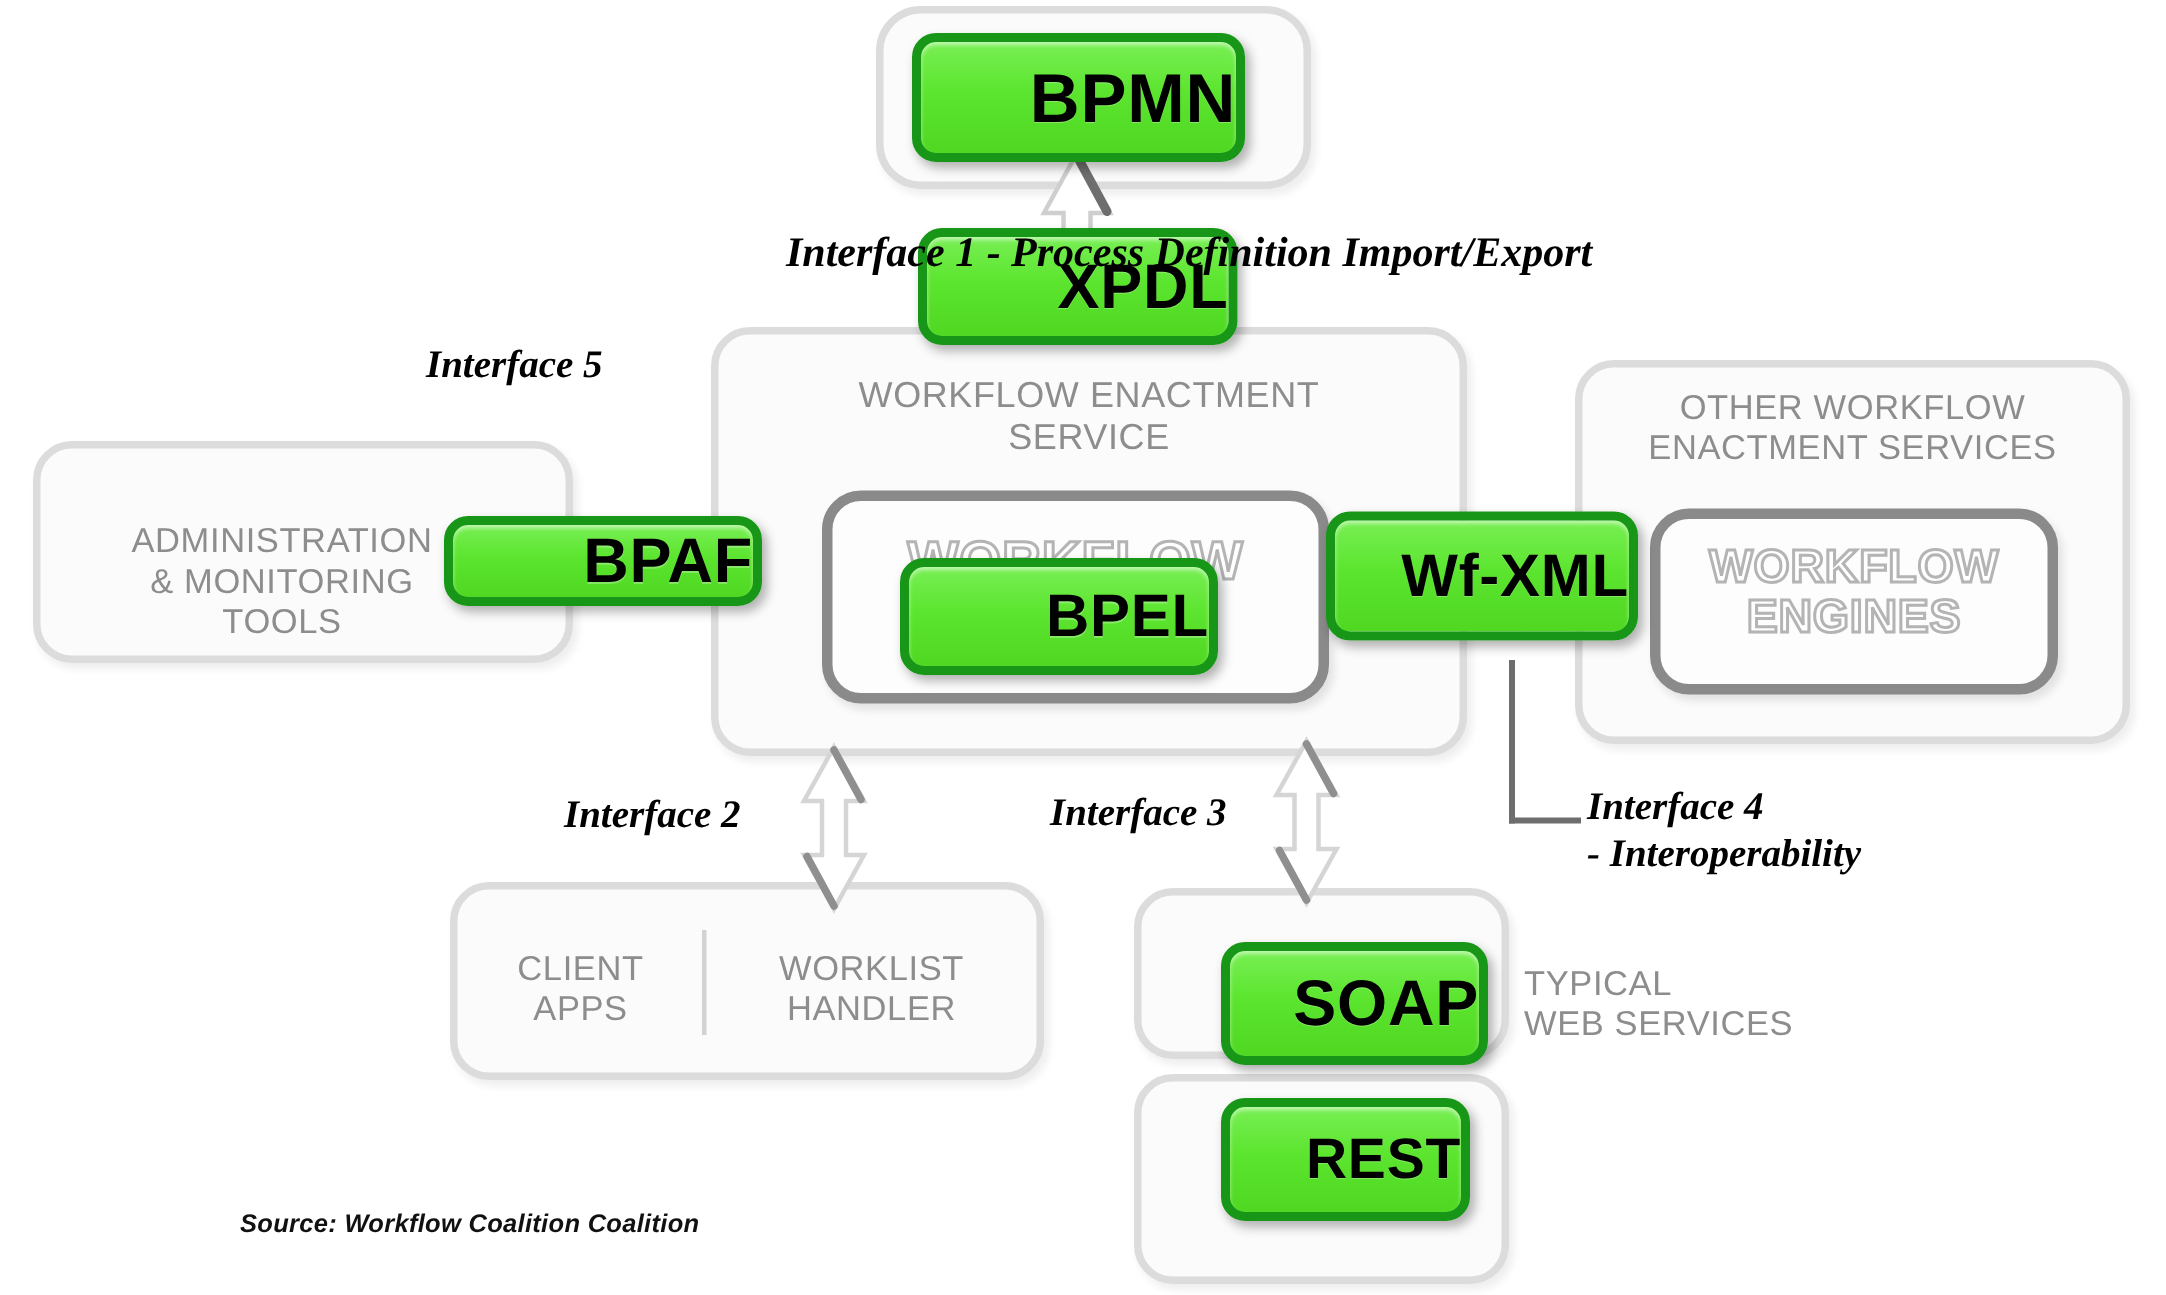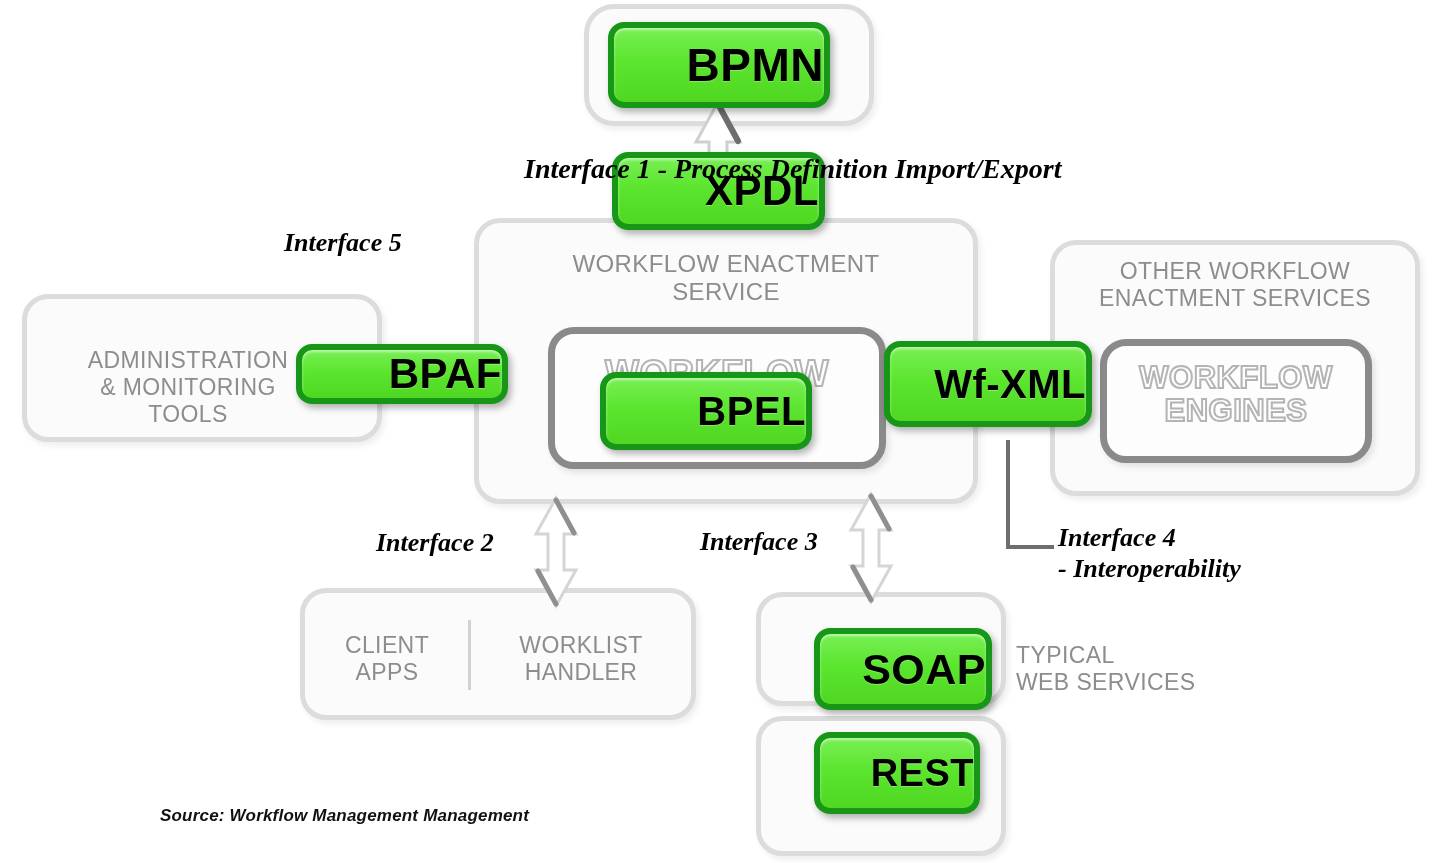--- a/index.html
+++ b/index.html
@@ -146,15 +146,15 @@
 
   <div class="iface" style="left:284px;top:228px;font-size:26px;text-align:right;">Interface 5</div>
 
   <div class="iface" style="left:376px;top:528px;font-size:26px;">Interface 2</div>
 
   <div class="iface" style="left:700px;top:527px;font-size:26px;">Interface 3</div>
 
   <div class="iface" style="left:1058px;top:523px;font-size:26px;">Interface 4
 - Interoperability</div>
 
-  <div class="source" style="left:160px;top:806px;">Source: Workflow Management Management</div>
+  <div class="source" style="left:160px;top:806px;">Source: Workflow Coalition Coalition</div>
 
 </div>
 
 </body></html>

